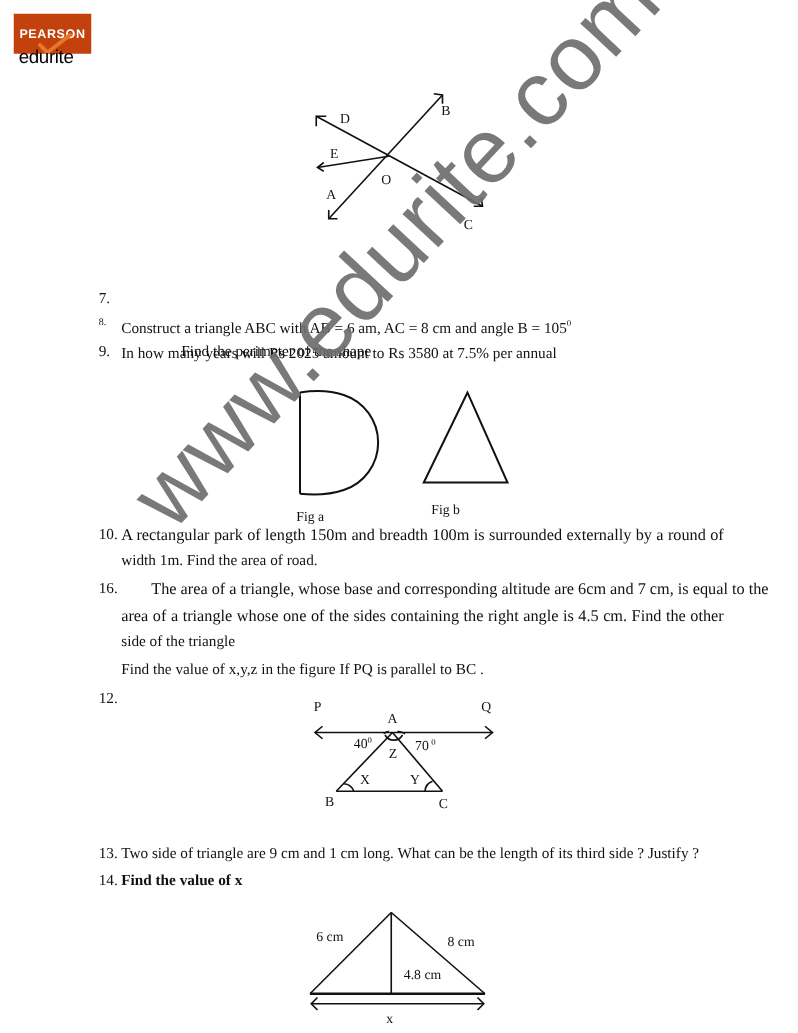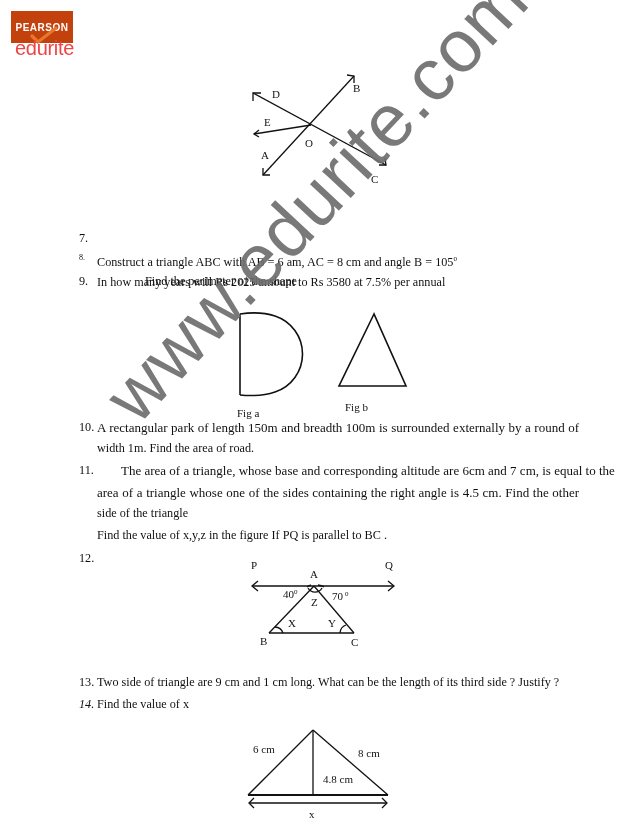--- a/index.html
+++ b/index.html
@@ -3,21 +3,21 @@
 <meta charset="utf-8">
 <style>
   html, body { margin: 0; padding: 0; background: #ffffff; }
   body { width: 638px; height: 826px; position: relative; overflow: hidden;
          font-family: "Liberation Serif", "DejaVu Serif", serif; color: #111; }
   .logo-box { position: absolute; left: 11px; top: 11px; width: 62px; height: 32px;
               background: #c2410c; color: #fff; font-family: "Liberation Sans", sans-serif;
               font-weight: bold; font-size: 10px; letter-spacing: 0.5px;
               display: flex; align-items: center; justify-content: center; }
   .logo-text { position: absolute; left: 15px; top: 37px; font-family: "Liberation Sans", sans-serif;
-               font-size: 20px; color: #ef4444; letter-spacing: -0.3px; }
+               font-size: 15px; color: #000000; letter-spacing: -0.3px; }
   .logo-check { position: absolute; left: 30px; top: 26px; }
   .line { position: absolute; font-size: 12.2px; white-space: nowrap; line-height: 15px; }
   .justify { position: absolute; font-size: 13px; line-height: 15px; text-align: justify;
              text-align-last: justify; white-space: nowrap; }
   .num { position: absolute; font-size: 12.2px; line-height: 15px; }
   .small-num { font-size: 8px; }
   svg { position: absolute; overflow: visible; }
   .diag-text { font-family: "Liberation Serif", serif; font-size: 11px; fill: #111; }
   .watermark { position: absolute; left: 88px; top: 380px; transform-origin: 0 0;
                transform: rotate(-47deg); font-family: "Liberation Sans", sans-serif;
@@ -73,21 +73,21 @@
     <polygon points="154,14 119,86 186,86"></polygon>
   </g>
   <text class="diag-text" x="17" y="117">Fig a</text>
   <text class="diag-text" x="125" y="111">Fig b</text>
 </svg>
 
 <div class="num" style="left:79px;top:420px;">10.</div>
 <div class="justify" style="left:97px;top:420px;width:482px;">A rectangular park of length 150m and breadth 100m is surrounded externally by a  round of</div>
 <div class="line" style="left:97px;top:441px;">width 1m. Find the area of road.</div>
 
-<div class="num" style="left:79px;top:463px;">11.</div>
+<div class="num" style="left:79px;top:463px;">16.</div>
 <div class="justify" style="left:97px;top:463px;width:482px;margin-left:24px;">The area of a triangle, whose base and corresponding altitude are 6cm and 7 cm, is equal to the</div>
 <div class="justify" style="left:97px;top:485px;width:482px;">area of a triangle whose one of the sides containing  the right angle is 4.5 cm. Find the other</div>
 <div class="line" style="left:97px;top:478px;margin-top:28px;">side of the triangle</div>
 
 <div class="num" style="left:79px;top:551px;">12.</div>
 <div class="line" style="left:97px;top:528px;font-family:Liberation Serif, serif;">Find the value of x,y,z in the figure If PQ is parallel to BC .</div>
 
 <svg style="left:240px;top:555px;" width="170" height="100" viewBox="0 0 170 100">
   <g stroke="#111" stroke-width="1.3" fill="none">
     <line x1="12" y1="31" x2="154" y2="31"></line>
@@ -110,22 +110,22 @@
   <text class="diag-text" x="71" y="51">Z</text>
   <text class="diag-text" x="48" y="72">X</text>
   <text class="diag-text" x="88" y="72">Y</text>
   <text class="diag-text" x="20" y="90">B</text>
   <text class="diag-text" x="111" y="91">C</text>
 </svg>
 
 <div class="num" style="left:79px;top:675px;">13.</div>
 <div class="line" style="left:97px;top:675px;">Two side of triangle are 9 cm and 1 cm long. What can be the length of  its third side ? Justify ?</div>
 
-<div class="num" style="left:79px;top:697px;font-style:italic;">14.</div>
-<div class="line" style="left:97px;top:697px;">Find the value of x</div>
+<div class="num" style="left:79px;top:697px;">14.</div>
+<div class="line" style="left:97px;top:697px;font-weight:bold;">Find the value of x</div>
 
 <svg style="left:235px;top:725px;" width="170" height="101" viewBox="0 0 170 101">
   <g stroke="#111" stroke-width="1.3" fill="none">
     <line x1="78" y1="5" x2="13" y2="70"></line>
     <line x1="78" y1="5" x2="153" y2="70"></line>
     <line x1="78" y1="5" x2="78" y2="70"></line>
     <line x1="13" y1="70" x2="153" y2="70" stroke-width="2"></line>
     <line x1="14" y1="78" x2="152" y2="78"></line>
     <polyline points="19,73 14,78 19,83"></polyline>
     <polyline points="147,73 152,78 147,83"></polyline>

